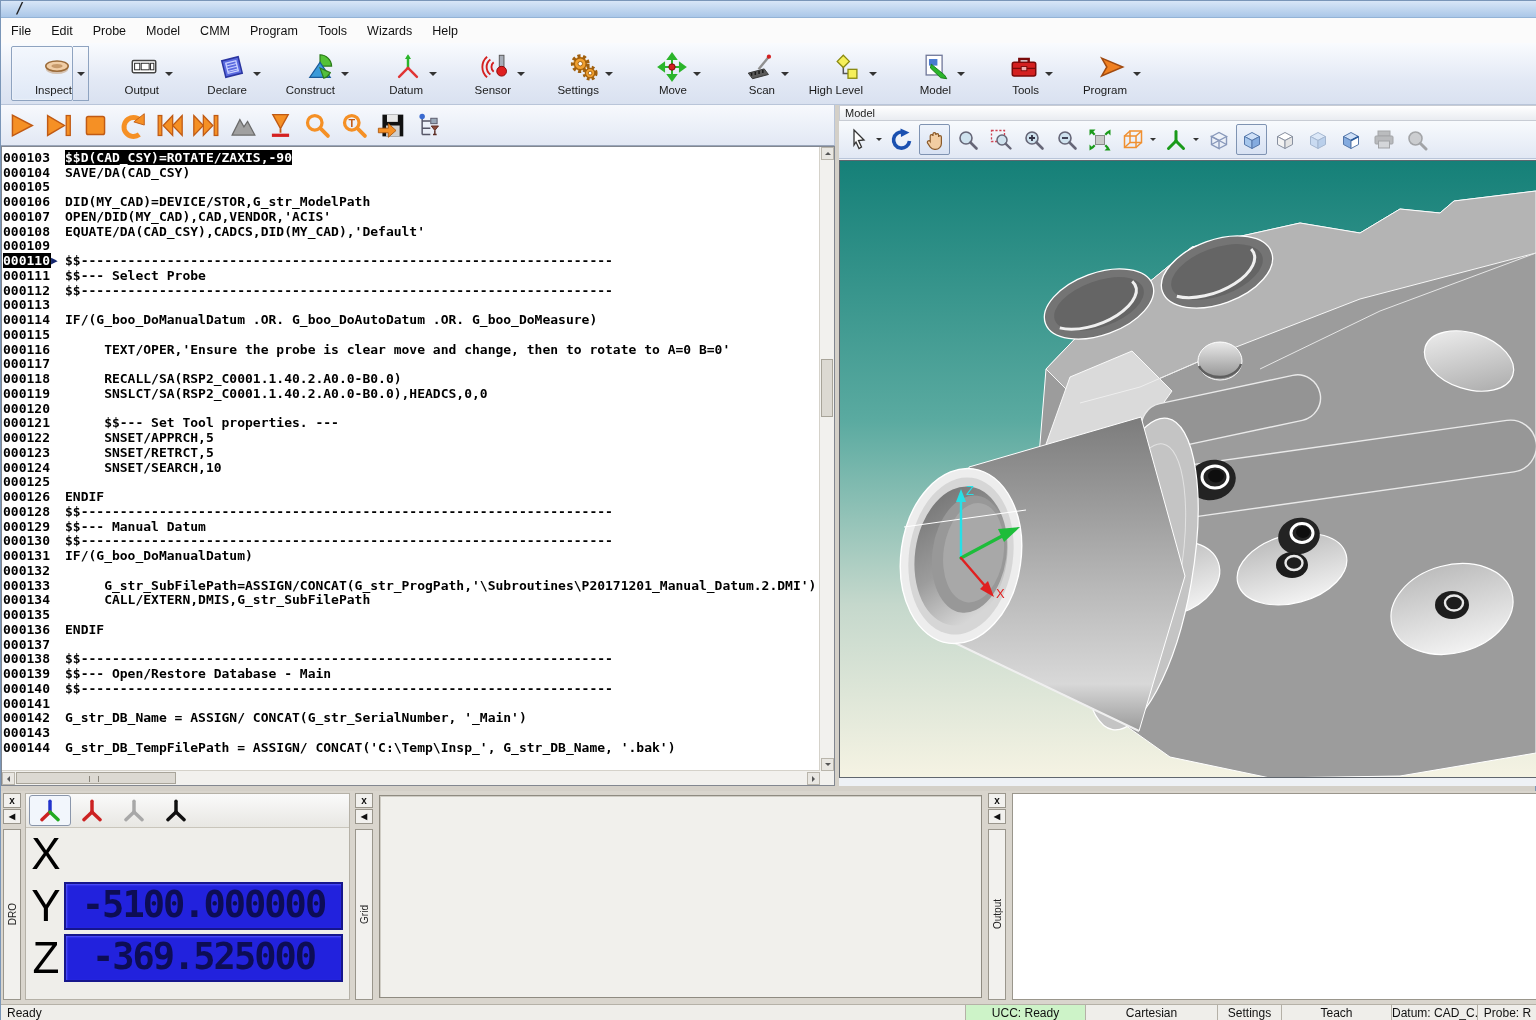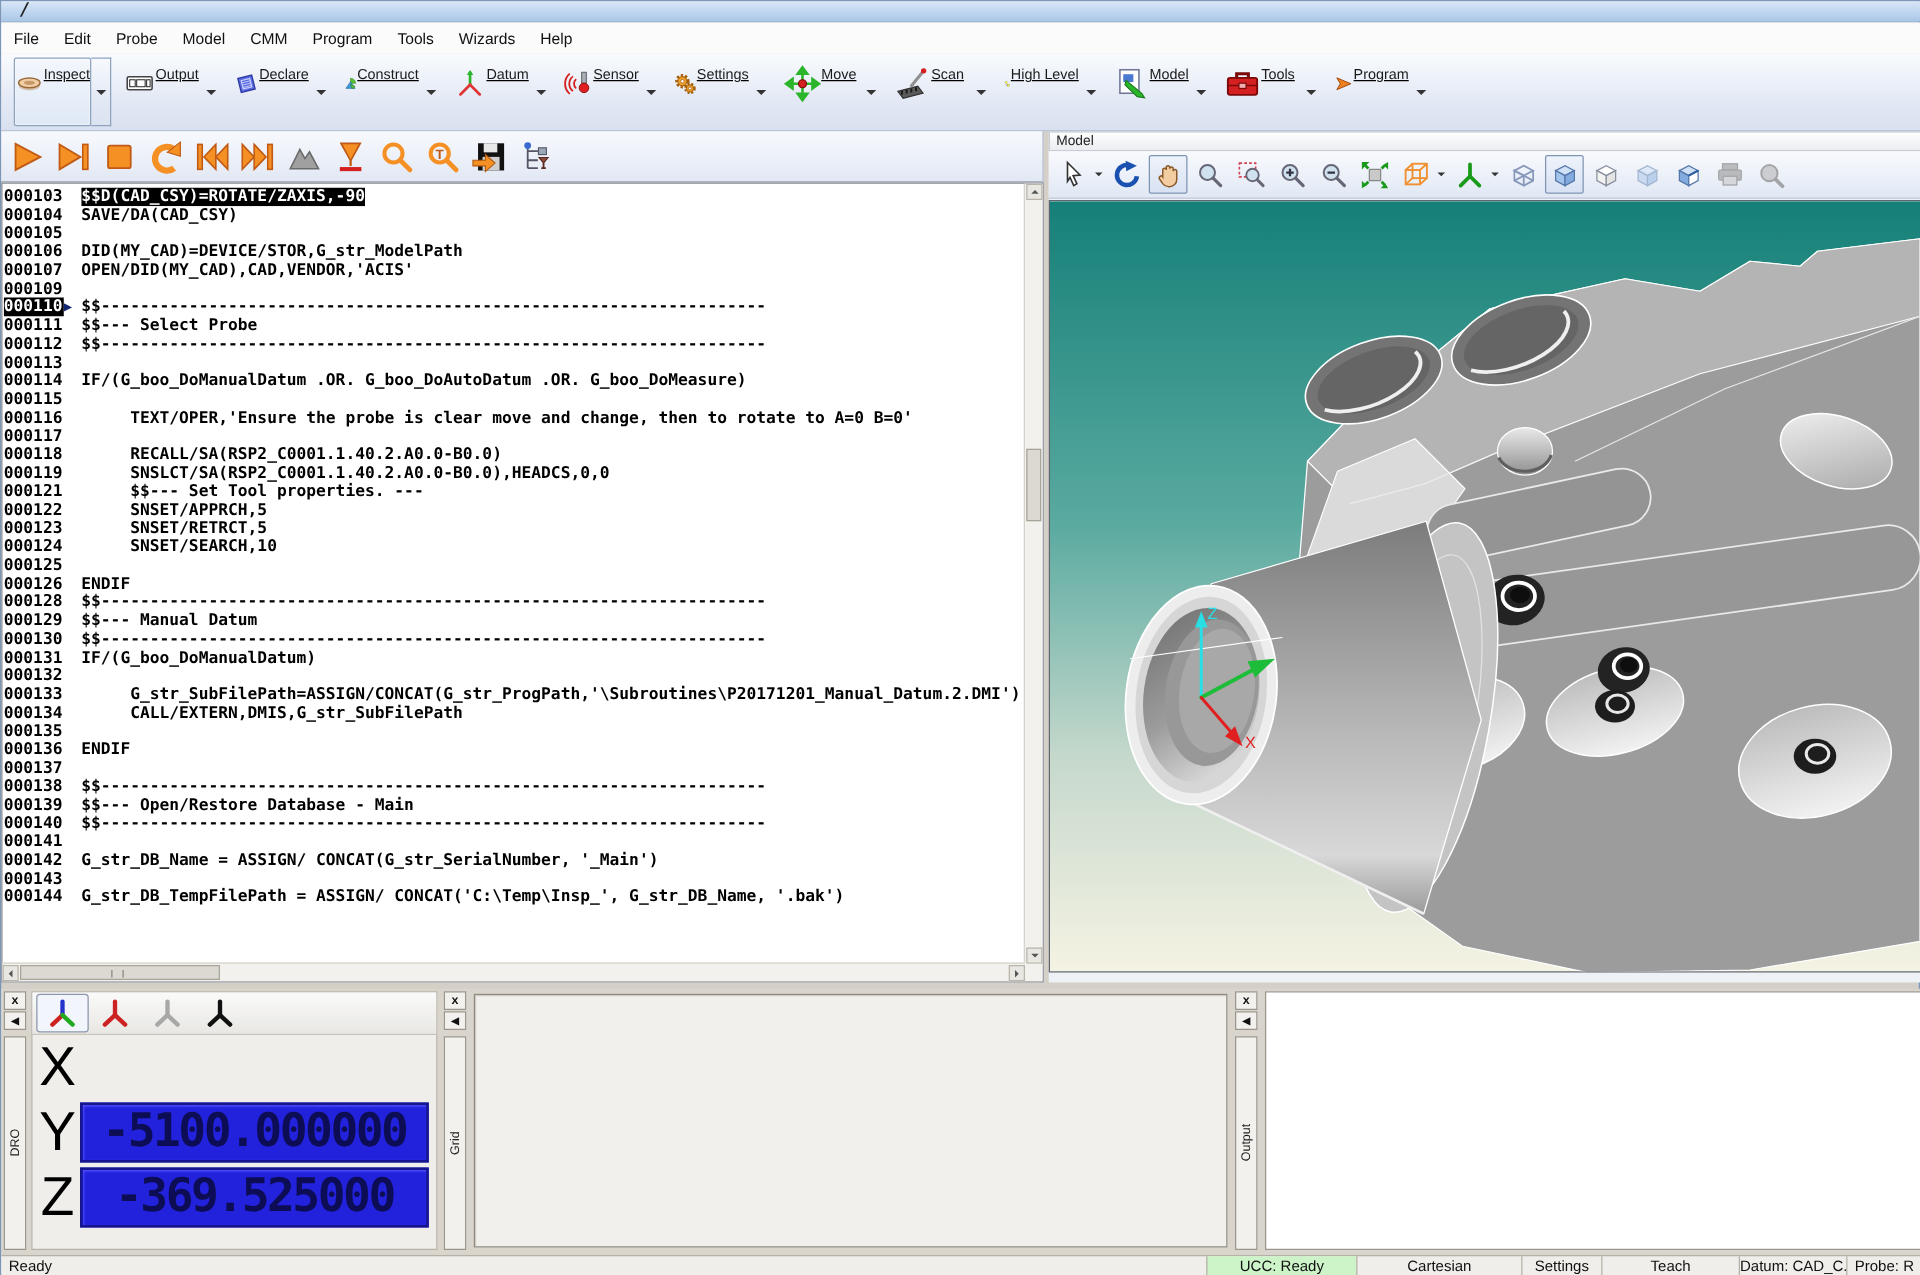--- a/index.html
+++ b/index.html
@@ -11,22 +11,22 @@
   #titlebar{position:absolute;left:0;top:0;width:1536px;height:16px;
     background:linear-gradient(#d8e6f7,#aac7e8);border-bottom:1px solid #93b3d6;}
   #title-icon{position:absolute;left:16px;top:-1px;font:italic bold 14px "DejaVu Serif",serif;color:#222;}
   #menubar{position:absolute;left:0;top:17px;width:1536px;height:25px;background:#fbfbfb;
     border-bottom:1px solid #d9d9d9;display:flex;align-items:center;}
   .menu-item{padding:3px 10px;font-size:12.5px;color:#111;cursor:default;}
   #maintoolbar{position:absolute;left:0;top:42px;width:1536px;height:62px;
     background:linear-gradient(#f9fbfe,#e3e9f5 60%,#d9e1f0);border-bottom:1px solid #b9c5d9;
     display:flex;align-items:stretch;padding-left:4px;box-sizing:border-box;}
   .tb-group{display:flex;margin:3px 3px 3px 6px;}
-  .tb-btn{width:60px;display:flex;flex-direction:row;align-items:flex-start;justify-content:flex-start;
-    padding-top:5px;border:1px solid transparent;border-radius:2px;text-decoration:underline;}
+  .tb-btn{width:60px;display:flex;flex-direction:column;align-items:flex-end;justify-content:flex-start;
+    padding-top:5px;border:1px solid transparent;border-radius:2px;}
   .tb-btn.active{border:1px solid #8ea3c0;background:linear-gradient(#f3f7fd,#dfe8f6);box-shadow:inset 0 0 2px #fff;}
   .tb-icon{width:30px;height:30px;}
   .tb-icon svg{width:100%;height:100%;}
   .tb-label{font-size:11.5px;color:#1a1a1a;margin-top:2px;white-space:nowrap;}
   .tb-drop{width:15px;display:flex;align-items:center;justify-content:center;border:1px solid transparent;}
   .tb-group.active .tb-drop{border:1px solid #8ea3c0;border-left:none;}
   .tb-drop::after{content:"";border:4px solid transparent;border-top-color:#333;margin-top:4px;}
 
   
   #playbar{position:absolute;left:0;top:104px;width:834px;height:41px;
@@ -381,31 +381,33 @@
       </span>
     </div>
 
   <div id="editor">
     <div id="code-lines">
         <div class="code-line"><span class="ln">000103</span><span class="mk"></span><span class="ct"><span class="seltext">$$D(CAD_CSY)=ROTATE/ZAXIS,-90</span></span></div>
         <div class="code-line"><span class="ln">000104</span><span class="mk"></span><span class="ct">SAVE/DA(CAD_CSY)</span></div>
         <div class="code-line"><span class="ln">000105</span><span class="mk"></span><span class="ct"></span></div>
         <div class="code-line"><span class="ln">000106</span><span class="mk"></span><span class="ct">DID(MY_CAD)=DEVICE/STOR,G_str_ModelPath</span></div>
         <div class="code-line"><span class="ln">000107</span><span class="mk"></span><span class="ct">OPEN/DID(MY_CAD),CAD,VENDOR,'ACIS'</span></div>
+        <div class="code-line"><span class="ln">000108</span><span class="mk"></span><span class="ct">EQUATE/DA(CAD_CSY),CADCS,DID(MY_CAD),'Default'</span></div>
         <div class="code-line"><span class="ln">000109</span><span class="mk"></span><span class="ct"></span></div>
         <div class="code-line"><span class="ln sel">000110</span><span class="mk">▶</span><span class="ct">$$--------------------------------------------------------------------</span></div>
         <div class="code-line"><span class="ln">000111</span><span class="mk"></span><span class="ct">$$--- Select Probe</span></div>
         <div class="code-line"><span class="ln">000112</span><span class="mk"></span><span class="ct">$$--------------------------------------------------------------------</span></div>
         <div class="code-line"><span class="ln">000113</span><span class="mk"></span><span class="ct"></span></div>
         <div class="code-line"><span class="ln">000114</span><span class="mk"></span><span class="ct">IF/(G_boo_DoManualDatum .OR. G_boo_DoAutoDatum .OR. G_boo_DoMeasure)</span></div>
         <div class="code-line"><span class="ln">000115</span><span class="mk"></span><span class="ct"></span></div>
         <div class="code-line"><span class="ln">000116</span><span class="mk"></span><span class="ct">     TEXT/OPER,'Ensure the probe is clear move and change, then to rotate to A=0 B=0'</span></div>
         <div class="code-line"><span class="ln">000117</span><span class="mk"></span><span class="ct"></span></div>
         <div class="code-line"><span class="ln">000118</span><span class="mk"></span><span class="ct">     RECALL/SA(RSP2_C0001.1.40.2.A0.0-B0.0)</span></div>
         <div class="code-line"><span class="ln">000119</span><span class="mk"></span><span class="ct">     SNSLCT/SA(RSP2_C0001.1.40.2.A0.0-B0.0),HEADCS,0,0</span></div>
+        <div class="code-line"><span class="ln">000120</span><span class="mk"></span><span class="ct"></span></div>
         <div class="code-line"><span class="ln">000121</span><span class="mk"></span><span class="ct">     $$--- Set Tool properties. ---</span></div>
         <div class="code-line"><span class="ln">000122</span><span class="mk"></span><span class="ct">     SNSET/APPRCH,5</span></div>
         <div class="code-line"><span class="ln">000123</span><span class="mk"></span><span class="ct">     SNSET/RETRCT,5</span></div>
         <div class="code-line"><span class="ln">000124</span><span class="mk"></span><span class="ct">     SNSET/SEARCH,10</span></div>
         <div class="code-line"><span class="ln">000125</span><span class="mk"></span><span class="ct"></span></div>
         <div class="code-line"><span class="ln">000126</span><span class="mk"></span><span class="ct">ENDIF</span></div>
         <div class="code-line"><span class="ln">000128</span><span class="mk"></span><span class="ct">$$--------------------------------------------------------------------</span></div>
         <div class="code-line"><span class="ln">000129</span><span class="mk"></span><span class="ct">$$--- Manual Datum</span></div>
         <div class="code-line"><span class="ln">000130</span><span class="mk"></span><span class="ct">$$--------------------------------------------------------------------</span></div>
         <div class="code-line"><span class="ln">000131</span><span class="mk"></span><span class="ct">IF/(G_boo_DoManualDatum)</span></div>

